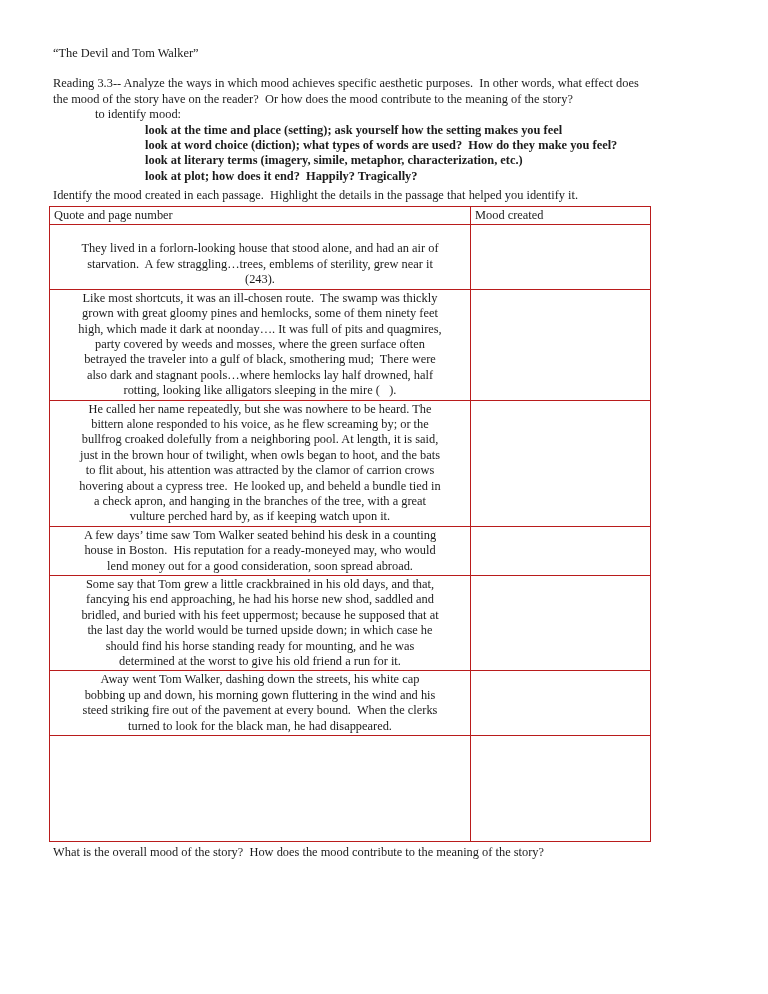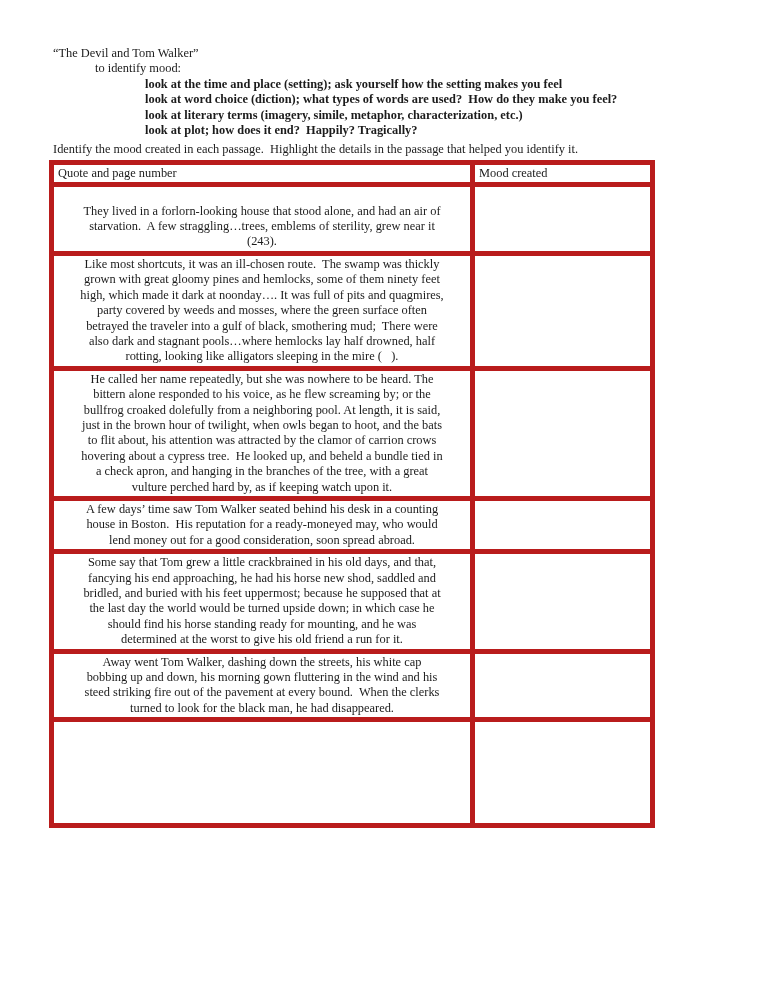--- a/index.html
+++ b/index.html
@@ -26,21 +26,21 @@
   .indent2 { margin-left: 92px; white-space: pre-wrap; font-weight: bold; }
   .instruction { margin-top: 4px; }
   table.mood-table {
     border-collapse: collapse;
     table-layout: fixed;
     width: 601px;
     margin-top: 2px;
     margin-left: -4px;
   }
   table.mood-table td {
-    border: 5px solid #b91c1c;
+    border: 1px solid #b91c1c;
     vertical-align: top;
     padding: 1px 4px;
   }
   td.c1 { width: 421px; }
   td.c2 { width: 180px; }
   .quote { white-space: pre-wrap; text-align: center; }
   tr.hdr td { height: 15px; }
   tr.r0 td { height: 59px; }
   tr.r1 td { height: 106px; }
   tr.r2 td { height: 125px; }
@@ -50,20 +50,22 @@
   tr.r6 td { height: 106px; }
   .question { margin-top: 3px; }
 </style>
 </head>
 <body>
 
 <div class="page">
 
   <div class="para title">“The Devil and Tom Walker”</div>
 
+  <div class="para intro">Reading 3.3-- Analyze the ways in which mood achieves specific aesthetic purposes.  In other words, what effect does
+the mood of the story have on the reader?  Or how does the mood contribute to the meaning of the story?</div>
 
 
   <div class="indent1">to identify mood:</div>
   <div class="indent2">look at the time and place (setting); ask yourself how the setting makes you feel</div>
   <div class="indent2">look at word choice (diction); what types of words are used?  How do they make you feel?</div>
   <div class="indent2">look at literary terms (imagery, simile, metaphor, characterization, etc.)</div>
   <div class="indent2">look at plot; how does it end?  Happily? Tragically?</div>
 
   <div class="para instruction">Identify the mood created in each passage.  Highlight the details in the passage that helped you identify it.</div>
 
@@ -123,14 +125,15 @@
 turned to look for the black man, he had disappeared.</td>
       <td class="c2 mood"></td>
     </tr>
     <tr class="r6">
       <td class="c1 quote"></td>
       <td class="c2 mood"></td>
     </tr>
   </tbody>
     </table>
 
+  <div class="para question">What is the overall mood of the story?  How does the mood contribute to the meaning of the story?</div>
 
 </div>
 
 </body></html>

